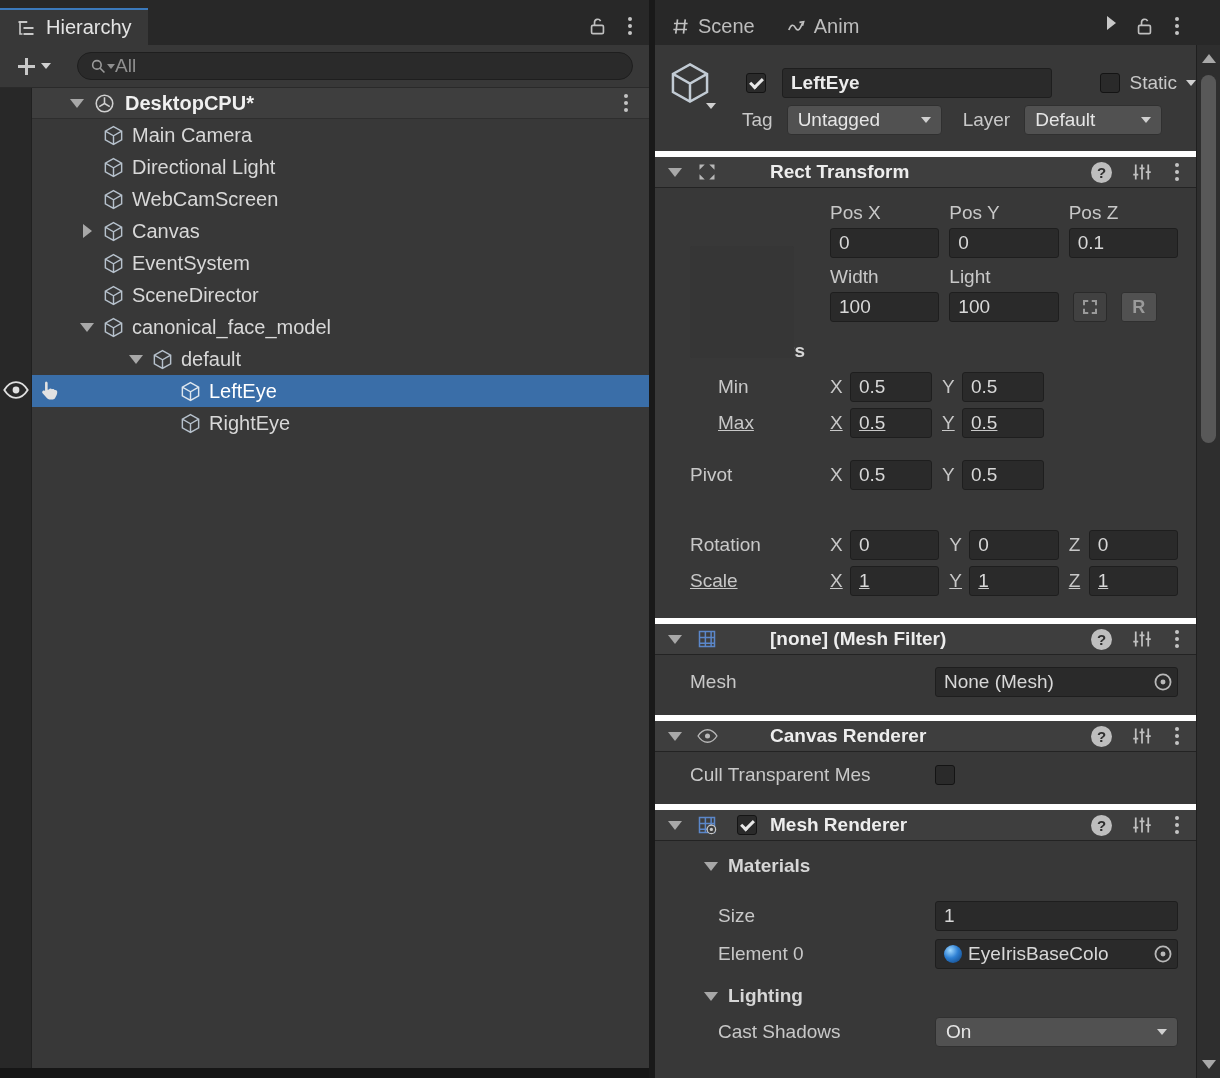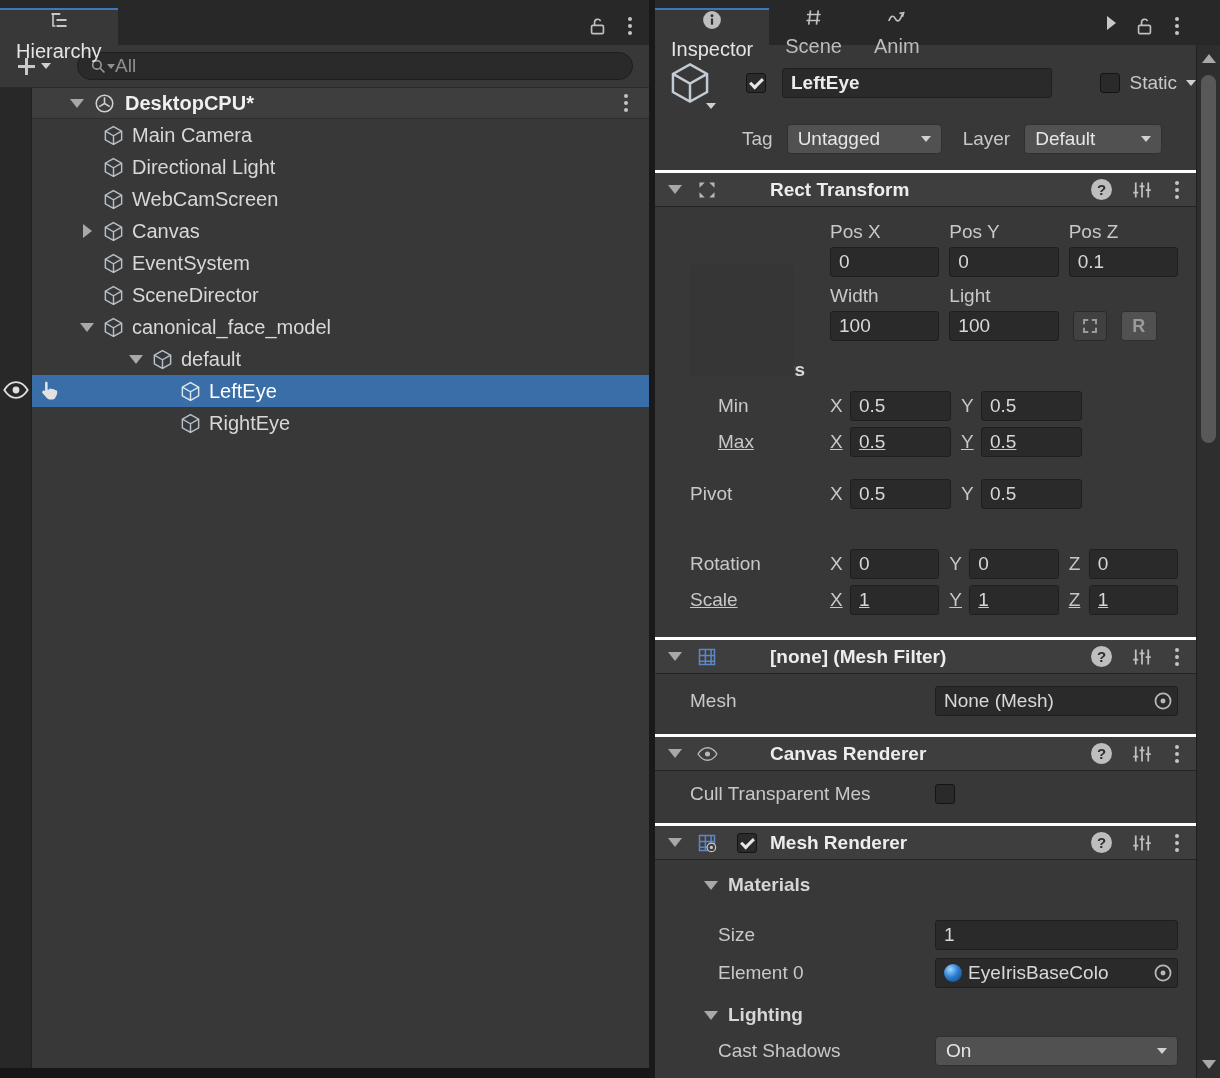--- a/index.html
+++ b/index.html
@@ -17,21 +17,21 @@
   .cb.checked::after { content:""; position:absolute; left:3px; top:4px; width:10px; height:5px;
       border-left:3px solid #E8E8E8; border-bottom:3px solid #E8E8E8; transform:rotate(-45deg); }
   .field { background:#2A2A2A; border:1px solid #1E1E1E; border-radius:3px; height:30px; color:#D8D8D8;
       font-size:19px; padding:0 8px; font-family:inherit; display:flex; align-items:center; }
   input.field { outline:none; width:100%; }
   .dropdown { background:#515151; border:1px solid #303030; border-radius:4px; height:30px; padding:0 10px;
       display:flex; align-items:center; justify-content:space-between; color:#E6E6E6; font-size:19px; cursor:pointer; }
 
   
   .tabbar { height:45px; background:#282828; display:flex; align-items:flex-end; position:relative; }
-  .tab { height:37px; display:flex; align-items:center; gap:10px; padding:0 16px; font-size:20px; color:#BDBDBD; cursor:pointer;flex-direction:column; }
+  .tab { height:37px; display:flex; align-items:center; gap:10px; padding:0 16px; font-size:20px; color:#BDBDBD; cursor:pointer; }
   .tab.active { background:#383838; border-top:2px solid #3B79BB; color:#E4E4E4; }
   .bar-tools { position:absolute; right:14px; top:14px; display:flex; align-items:center; gap:18px; }
 
   
   .hpanel { position:absolute; left:0; top:0; width:649px; height:1078px; background:#383838; }
   .h-toolbar { height:43px; display:flex; align-items:center; padding:0 10px; border-bottom:1px solid #2A2A2A; }
   .plus-wrap { display:flex; align-items:center; gap:6px; margin-left:8px; cursor:pointer; }
   .plus { position:relative; width:17px; height:17px; }
   .plus::before { content:""; position:absolute; left:0; top:7px; width:17px; height:3px; background:#C8C8C8; }
   .plus::after  { content:""; position:absolute; left:7px; top:0; width:3px; height:17px; background:#C8C8C8; }
@@ -64,27 +64,27 @@
   .more-tabs { position:absolute; left:452px; top:16px; }
 
   .go-header { padding-bottom:16px; }
   .go-row1 { display:flex; align-items:center; margin-top:16px; }
   .go-icon-wrap { position:relative; margin-left:13px; width:46px; height:44px; cursor:pointer; }
   .go-icon-wrap .mini-caret { position:absolute; right:-4px; bottom:-4px; }
   .go-row1 .cb { margin-left:34px; }
   .name-field { margin-left:16px; width:260px; font-weight:bold; color:#ECECEC; }
   .static-grp { display:flex; align-items:center; margin-left:14px; gap:9px; cursor:pointer; }
   .static-grp .txt { font-size:19px; color:#C8C8C8; }
-  .go-row2 { display:flex; align-items:center; margin-top:19px; padding-left:87px; }
+  .go-row2 { display:flex; align-items:center; margin-top:0; padding-left:87px; }
   .go-row2 .lab { font-size:19px; color:#C8C8C8; }
   .dd-tag { width:155px; margin-left:14px; }
   .dd-layer { width:138px; margin-left:14px; }
   .go-row2 .lab.layer { margin-left:21px; }
 
-  .comp-header { height:37px; background:#3E3E3E; border-top:3px solid #ffffff; border-bottom:1px solid #232323;
+  .comp-header { height:37px; background:#3E3E3E; border-top:6px solid #ffffff; border-bottom:1px solid #232323;
       position:relative; display:flex; align-items:center; }
   .comp-header .fold { position:absolute; left:13px; cursor:pointer; }
   .comp-header .cicon { position:absolute; left:42px; display:flex; }
   .comp-header .ccb { position:absolute; left:82px; }
   .comp-title { position:absolute; left:115px; font-size:19px; font-weight:bold; color:#EDEDED; white-space:nowrap; }
   .hdr-icons { position:absolute; right:14px; display:flex; align-items:center; gap:20px; }
   .help-ic { width:21px; height:21px; border-radius:50%; background:#BEBEBE; color:#2E2E2E; font-size:15px; font-weight:bold;
       display:flex; align-items:center; justify-content:center; cursor:pointer; }
 
   .rt-body { position:relative; padding-bottom:22px; }
@@ -104,21 +104,21 @@
   .subfold .txt { font-size:19px; font-weight:bold; color:#D6D6D6; }
   .axisrow { display:flex; align-items:center; padding:0 18px 0 35px; }
   .rowlabel { width:140px; font-size:19px; color:#C8C8C8; flex:none; }
   .axgrp { display:flex; align-items:center; flex:1; min-width:0; }
   .axgrp + .axgrp { margin-left:10px; }
   .ax { width:20px; font-size:19px; color:#C8C8C8; flex:none; }
   .axgrp input { flex:1; min-width:0; }
   .anch { padding-left:63px; }
   .anch .rowlabel { width:112px; }
   .anch .axgrp { flex:none; }
-  .anch .axgrp input { width:101px; flex:none; }
+  .anch .axgrp input { width:82px; flex:none; }
   .mt8 { margin-top:8px; } .mt10 { margin-top:6px;text-decoration:underline; } .mt22 { margin-top:22px; } .mt40 { margin-top:40px; }
 
   .proprow { display:flex; align-items:center; padding:0 18px 0 35px; margin-top:12px; }
   .proprow .plab { flex:1; font-size:19px; color:#C8C8C8; white-space:nowrap; overflow:hidden; }
   .proprow.ind { padding-left:63px; }
   .objfield { position:relative; width:243px; flex:none; padding-right:30px; }
   .objfield .val { white-space:nowrap; overflow:hidden; }
   .picker { position:absolute; right:3px; top:3px; cursor:pointer; display:flex; }
   .sphere { width:18px; height:18px; border-radius:50%; flex:none; margin-right:6px;
       background:radial-gradient(circle at 35% 30%, #9FD8FF, #2D7FD3 45%, #0D3C74); }
@@ -309,30 +309,20 @@
       <span class="lbl">RightEye</span>
     </div>
   </div>
   <div class="h-bottom"></div>
 </section>
 
 <div class="sep-v"></div>
 
 <section class="ipanel">
   <div class="tabbar itabs">
-    <div class="tab active">
-      <span>
-        <svg width="20" height="20" viewBox="0 0 18 18">
-            <circle cx="9" cy="9" r="8" fill="#BEBEBE"></circle>
-            <rect x="8" y="7.6" width="2" height="5.6" fill="#333"></rect>
-            <circle cx="9" cy="5.2" r="1.3" fill="#333"></circle>
-          </svg>
-      </span>
-      <span>Inspector</span>
-    </div>
     <div class="tab">
       <span>
         <svg width="19" height="19" viewBox="0 0 16 16">
             <path d="M5.5 2 4 14M12 2l-1.5 12M2.5 5.5H14M2 10.5h11.5" stroke="#C0C0C0" stroke-width="1.4" fill="none"></path>
           </svg>
       </span>
       <span>Scene</span>
     </div>
     <div class="tab">
       <span>

